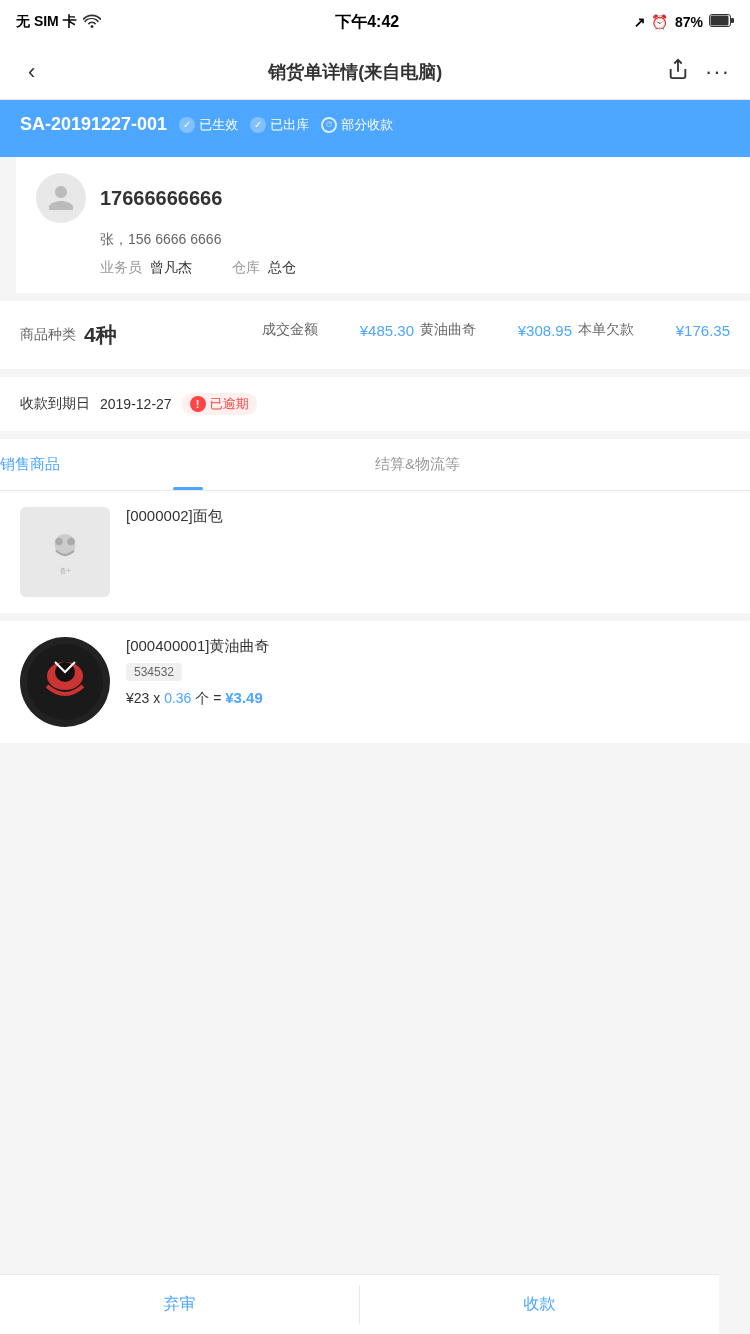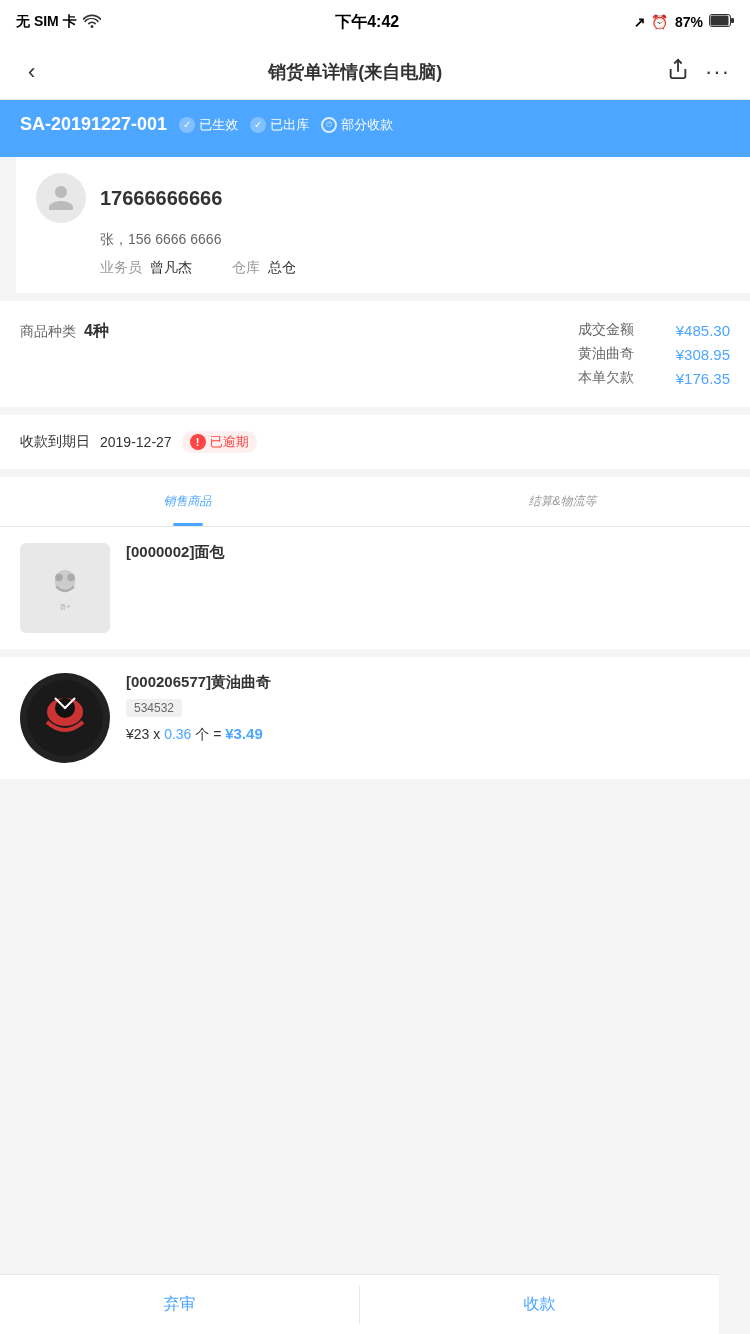--- a/index.html
+++ b/index.html
@@ -172,26 +172,26 @@
     .summary-left {
       display: flex;
       align-items: center;
       gap: 8px;
       color: #666;
       font-size: 14px;
       justify-content: space-between;
     }
     .summary-count {
       color: #333;
-      font-size: 16px;
+      font-size: 21px;
       font-weight: 600;
     }
     .summary-right {
       display: flex;
-      flex-direction: column;
+      flex-direction: row;
       align-items: flex-start;
       gap: 6px;
     }
     .amount-row {
       display: flex;
       justify-content: flex-end;
       gap: 16px;
       align-items: center;
       font-size: 14px;
     }
@@ -233,27 +233,25 @@
     }
 
     
     .tabs-section {
       background: #fff;
       display: flex;
       border-bottom: 1px solid #e8e8e8;
     }
     .tab-item {
       flex: 1;
-      text-align: center;
       padding: 16px 0;
-      font-size: 12px;
+      font-size: 15px;
       color: #999;
       cursor: pointer;
       position: relative;
-      font-style: italic;
     }
     .tab-item.active {
       color: #4da6ff;
     }
     .tab-item.active::after {
       content: '';
       position: absolute;
       bottom: 0;
       left: 50%;
       transform: translateX(-50%);
@@ -284,21 +282,21 @@
       display: flex;
       align-items: center;
       justify-content: center;
       overflow: hidden;
     }
     .product-info {
       flex: 1;
     }
     .product-name {
       font-size: 15px;
-      font-weight: 700;
+      font-weight: 400;
       color: #333;
       margin-bottom: 6px;
     }
     .product-tag {
       display: inline-block;
       background: #f0f0f0;
       color: #666;
       font-size: 12px;
       padding: 2px 8px;
       border-radius: 4px;
@@ -480,21 +478,21 @@
     <div class="product-thumb" style="background:#222; border-radius:50%;">
       <svg width="80" height="80" viewBox="0 0 80 80">
         <circle cx="40" cy="40" r="38" fill="#1a1a1a"></circle>
         <ellipse cx="40" cy="34" rx="18" ry="14" fill="#cc3333"></ellipse>
         <circle cx="40" cy="30" r="10" fill="#111"></circle>
         <path d="M22 44 Q40 60 58 44" stroke="#cc3333" fill="none" stroke-width="4"></path>
         <path d="M30 20 L40 30 L50 20" stroke="white" fill="none" stroke-width="2"></path>
       </svg>
     </div>
     <div class="product-info">
-      <div class="product-name">[000206577]黄油曲奇</div>
+      <div class="product-name">[000400001]黄油曲奇</div>
       <div class="product-tag">534532</div>
       <div class="product-price">
         <span>¥23</span>
         <span> x </span>
         <span class="price-highlight">0.36</span>
         <span>个</span>
         <span> = </span>
         <span class="price-total">¥3.49</span>
       </div>
     </div>

